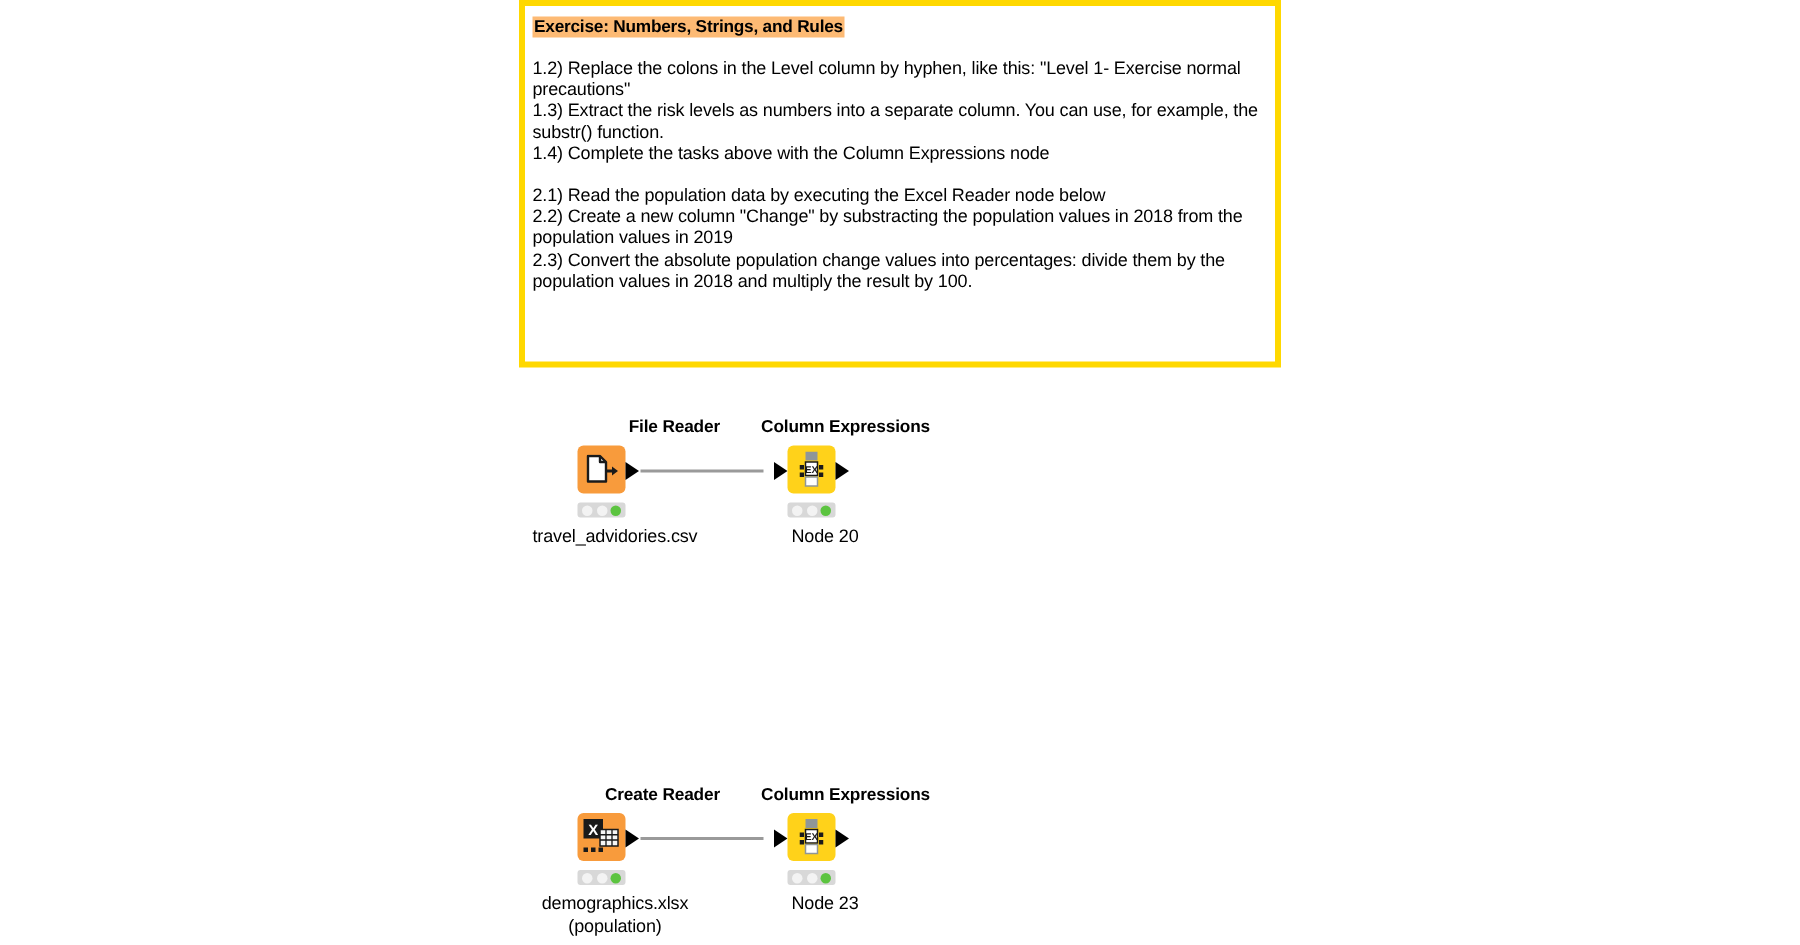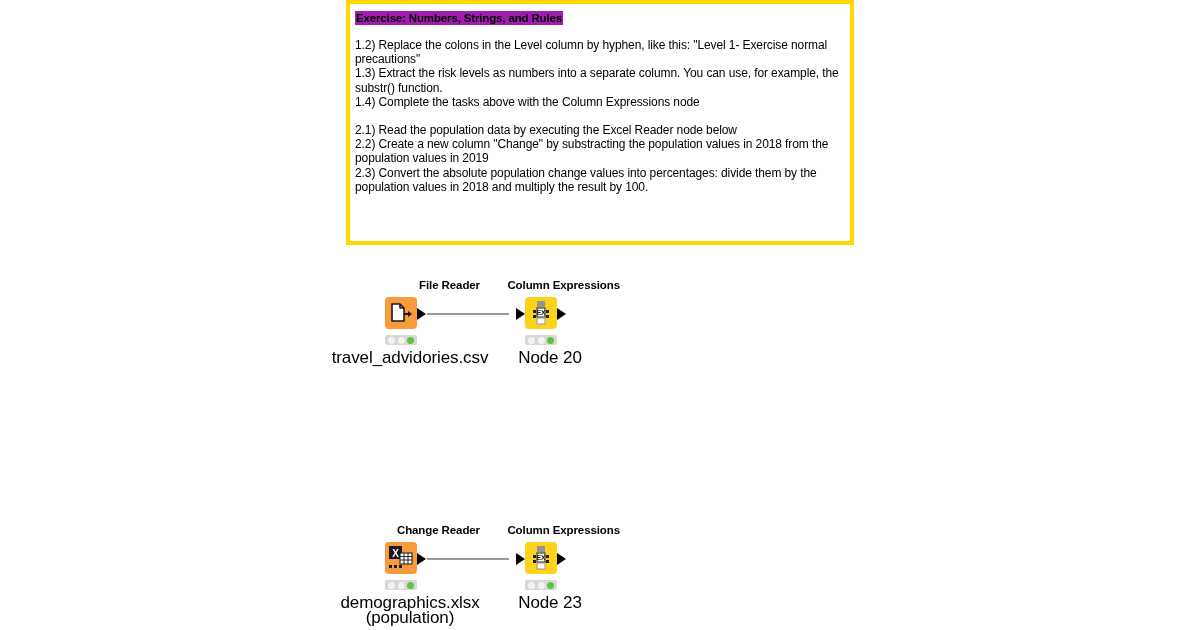--- a/index.html
+++ b/index.html
@@ -25,21 +25,21 @@
     height: 245px;
     box-sizing: border-box;
     border: 4px solid #ffd800;
     background: #ffffff;
     padding: 4px 5px 0 5px;
   }
   .annotation-title {
     font-size: 11.5px;
     font-weight: bold;
     line-height: 14px;
-    background: #a21caf;
+    background: #fdba74;
     display: inline-block;
     padding: 0 1px;
     letter-spacing: -0.15px;
   }
   .annotation-body {
     margin-top: 12px;
   }
   .annotation-para {
     font-size: 12px;
     line-height: 14.2px;
@@ -134,21 +134,21 @@
     background: #f3f3f3;
   }
   .lamp.green { background: #5cc440; }
 
   .node-label {
     position: absolute;
     top: 53px;
     left: -10px;
     width: 180px;
     text-align: center;
-    font-size: 17px;
+    font-size: 12px;
     line-height: 15px;
     letter-spacing: -0.1px;
   }
   .node-label .sub { display: block; }
 
   
   .icon-svg { display: block; }
 </style>
 </head>
 <body>
@@ -218,21 +218,21 @@
         <span>Node 20</span>
       </div>
     </div>
   </div>
 
 </div>
 
 <div class="node-group g2">
 
   <div class="node n-left">
-    <div class="node-title">Change Reader</div>
+    <div class="node-title">Create Reader</div>
     <div class="node-body">
       <div class="node-icon orange">
         <svg class="icon-svg" width="26" height="26" viewBox="0 0 26 26" aria-hidden="true">
           <rect x="1" y="1" width="13" height="13" fill="#1a1a1a"></rect>
           <text x="7.5" y="11.5" font-family="'Liberation Sans', sans-serif" font-size="10" font-weight="bold" fill="#ffffff" text-anchor="middle">X</text>
           <rect x="12" y="8" width="12" height="11" fill="#f6f6f6" stroke="#1a1a1a" stroke-width="1"></rect>
           <path d="M12 11.5 h12 M12 15 h12 M16 8 v11 M20 8 v11" stroke="#1a1a1a" stroke-width="0.9"></path>
           <rect x="1" y="20" width="3" height="3" fill="#1a1a1a"></rect>
           <rect x="6" y="20" width="3" height="3" fill="#1a1a1a"></rect>
           <rect x="11" y="20" width="3" height="3" fill="#1a1a1a"></rect>

